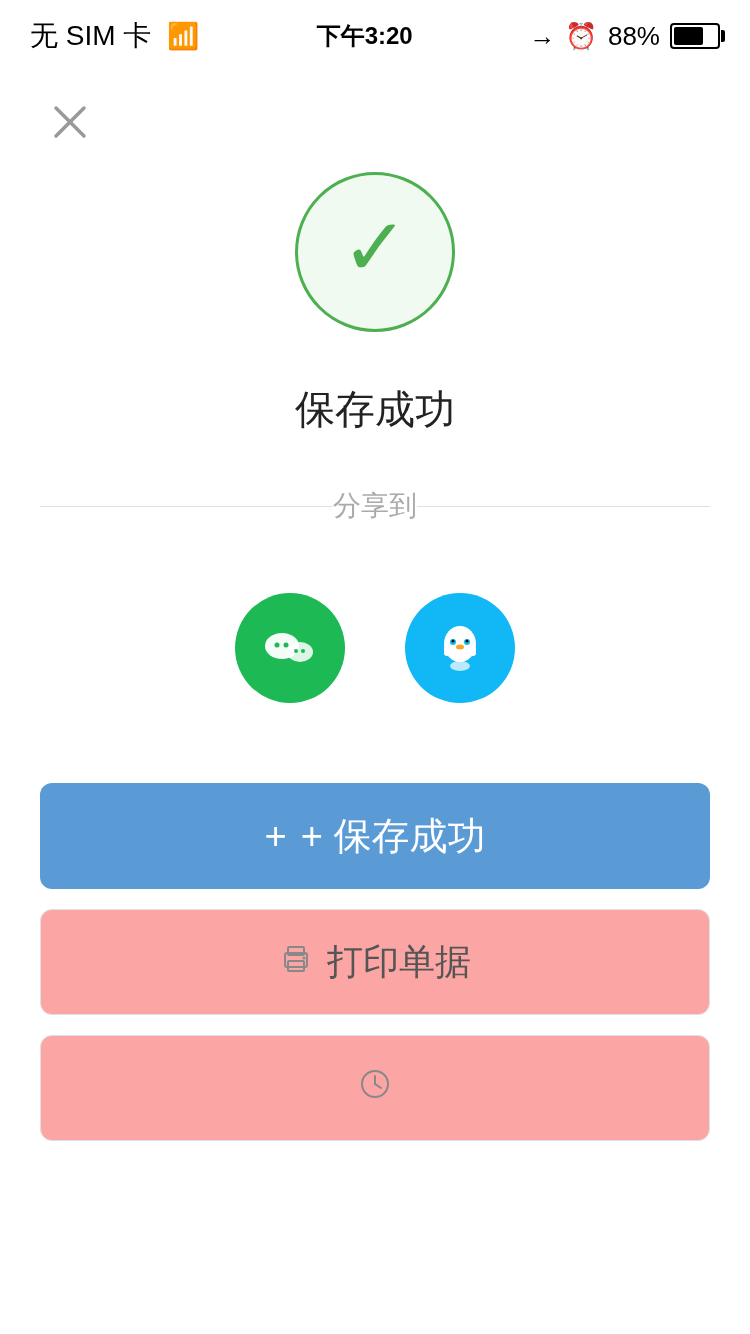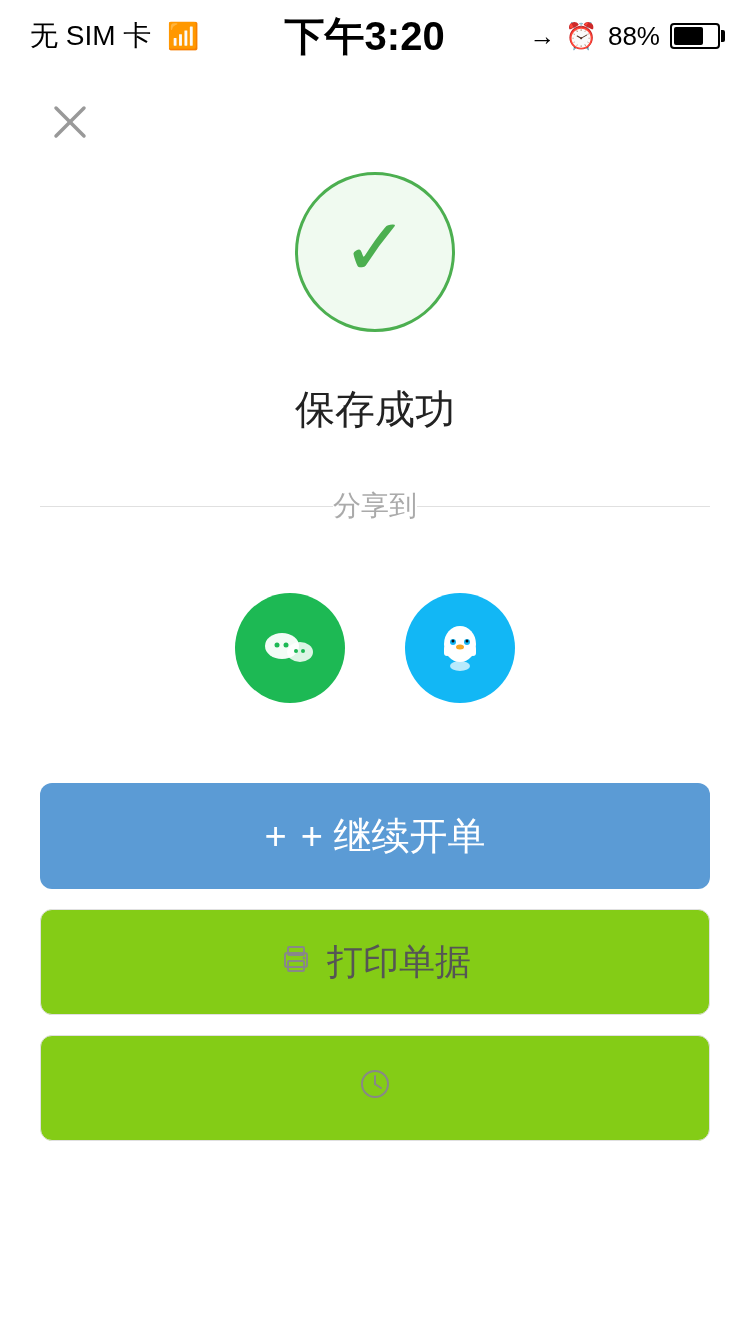--- a/index.html
+++ b/index.html
@@ -33,21 +33,21 @@
       font-size: 28px;
       color: #000;
       font-weight: 500;
     }
 
     .wifi-icon {
       font-size: 26px;
     }
 
     .status-center {
-      font-size: 40px;
+      font-size: 24px;
       font-weight: 600;
       color: #000;
     }
 
     .status-right {
       display: flex;
       align-items: center;
       gap: 10px;
       font-size: 26px;
       color: #000;
@@ -211,21 +211,21 @@
       cursor: pointer;
       display: flex;
       align-items: center;
       justify-content: center;
       gap: 14px;
     }
 
     .btn-secondary {
       width: 100%;
       height: 106px;
-      background: #84cc16;
+      background: #fca5a5;
       border: 1px solid #e0e0e0;
       border-radius: 12px;
       font-size: 36px;
       color: #555;
       cursor: pointer;
       display: flex;
       align-items: center;
       justify-content: center;
       gap: 14px;
     }
@@ -309,21 +309,21 @@
         <rect x="16" y="30" width="6" height="10" rx="3" fill="white"></rect>
         <rect x="42" y="30" width="6" height="10" rx="3" fill="white"></rect>
       </svg>
     </div>
   </div>
 
   <div class="action-buttons">
 
     <button class="btn-primary">
       <span class="btn-icon-plus">+</span>
-      <span>+ 继续开单</span>
+      <span>+ 保存成功</span>
     </button>
 
     <button class="btn-secondary">
       <span class="btn-icon">
         <svg width="34" height="34" viewBox="0 0 34 34" fill="none" xmlns="http://www.w3.org/2000/svg">
           <rect x="6" y="12" width="22" height="14" rx="2" stroke="#888" stroke-width="2"></rect>
           <rect x="9" y="6" width="16" height="8" rx="1" stroke="#888" stroke-width="2"></rect>
           <rect x="9" y="20" width="16" height="10" rx="1" stroke="#888" stroke-width="2"></rect>
           <circle cx="25" cy="17" r="1.5" fill="#888"></circle>
         </svg>

